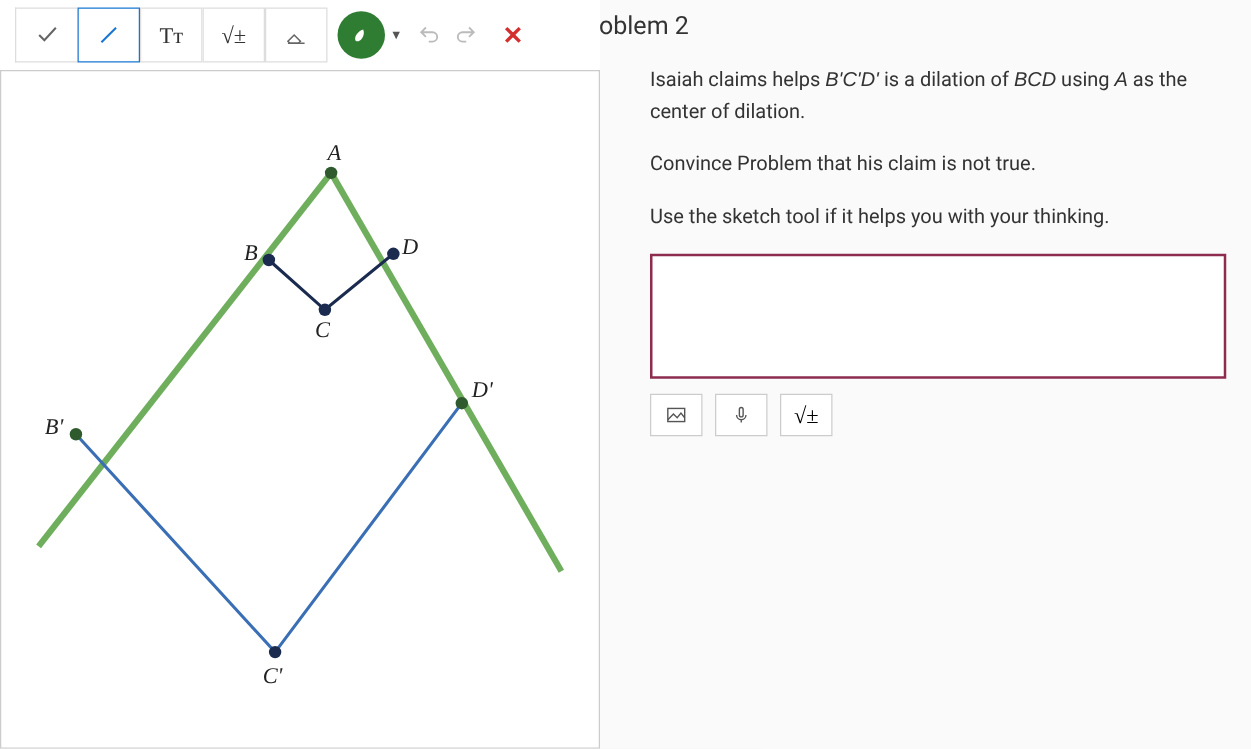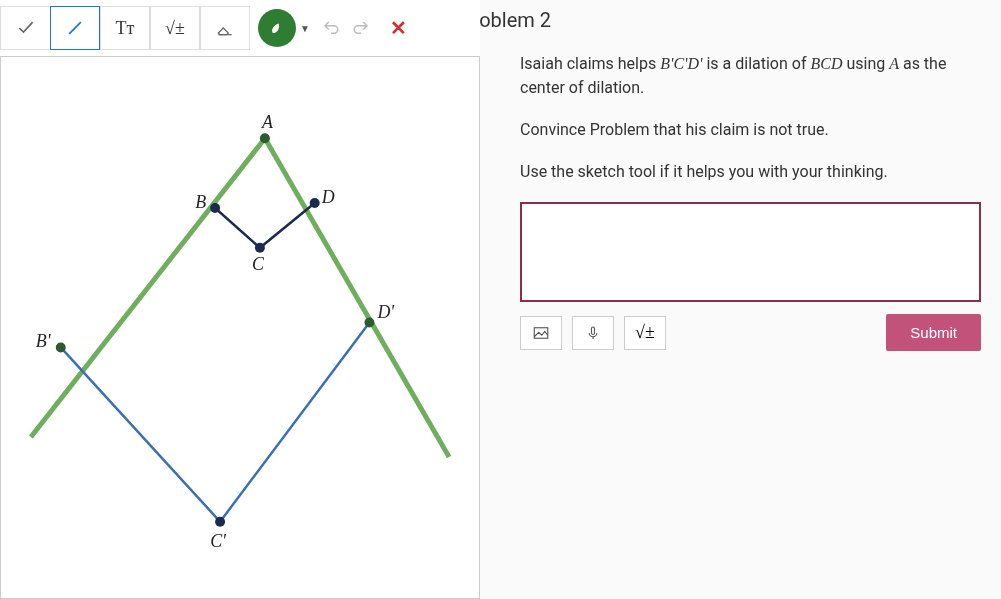--- a/index.html
+++ b/index.html
@@ -18,21 +18,21 @@
     }
     .left-panel {
       width: 480px;
       background: #fff;
       position: relative;
     }
     .toolbar {
       display: flex;
       align-items: center;
       height: 56px;
-      padding: 0 0;
+      padding: 0 12px;
       gap: 0;
     }
     .tool-btn {
       width: 50px;
       height: 44px;
       display: flex;
       align-items: center;
       justify-content: center;
       border: 1px solid #ddd;
       background: #fff;
@@ -84,21 +84,21 @@
       margin-bottom: 20px;
       margin-left: -50px;
     }
     .problem-text {
       font-size: 16px;
       color: #333;
       line-height: 1.5;
       margin-left: 10px;
     }
     .problem-text p { margin-bottom: 18px; }
-    .italic-math { font-style: italic; font-family: Liberation Serif, serif; }
+    .italic-math { font-style: italic; font-family: Liberation Sans, sans-serif; }
     .answer-box {
       border: 2px solid #8d2c4f;
       background: #fff;
       height: 100px;
       margin: 12px 0 0 10px;
       padding: 8px;
     }
     .answer-toolbar {
       display: flex;
       align-items: center;
@@ -225,16 +225,15 @@
       </button>
       <button class="small-btn">
         <svg viewBox="0 0 24 24">
             <rect x="10" y="4" width="4" height="10" rx="2" fill="none" stroke="#555" stroke-width="1.5"></rect>
             <path d="M7 12a5 5 0 0 0 10 0 M12 17v3" fill="none" stroke="#555" stroke-width="1.5"></path>
           </svg>
       </button>
       <button class="small-btn">
         <span class="math-sym">√±</span>
       </button>
-      <button class="submit-btn">Submit</button>
     </div>
   </div>
 </div>
 
 </body></html>

